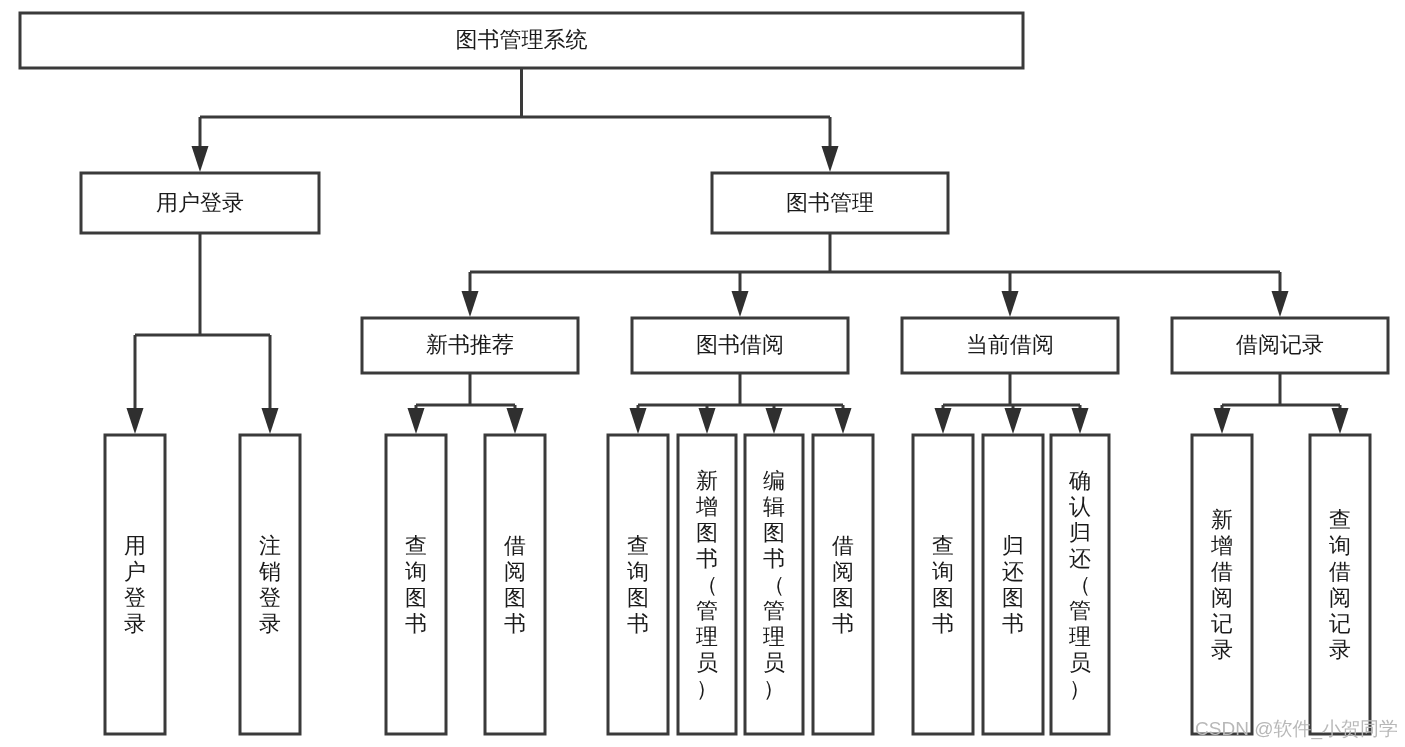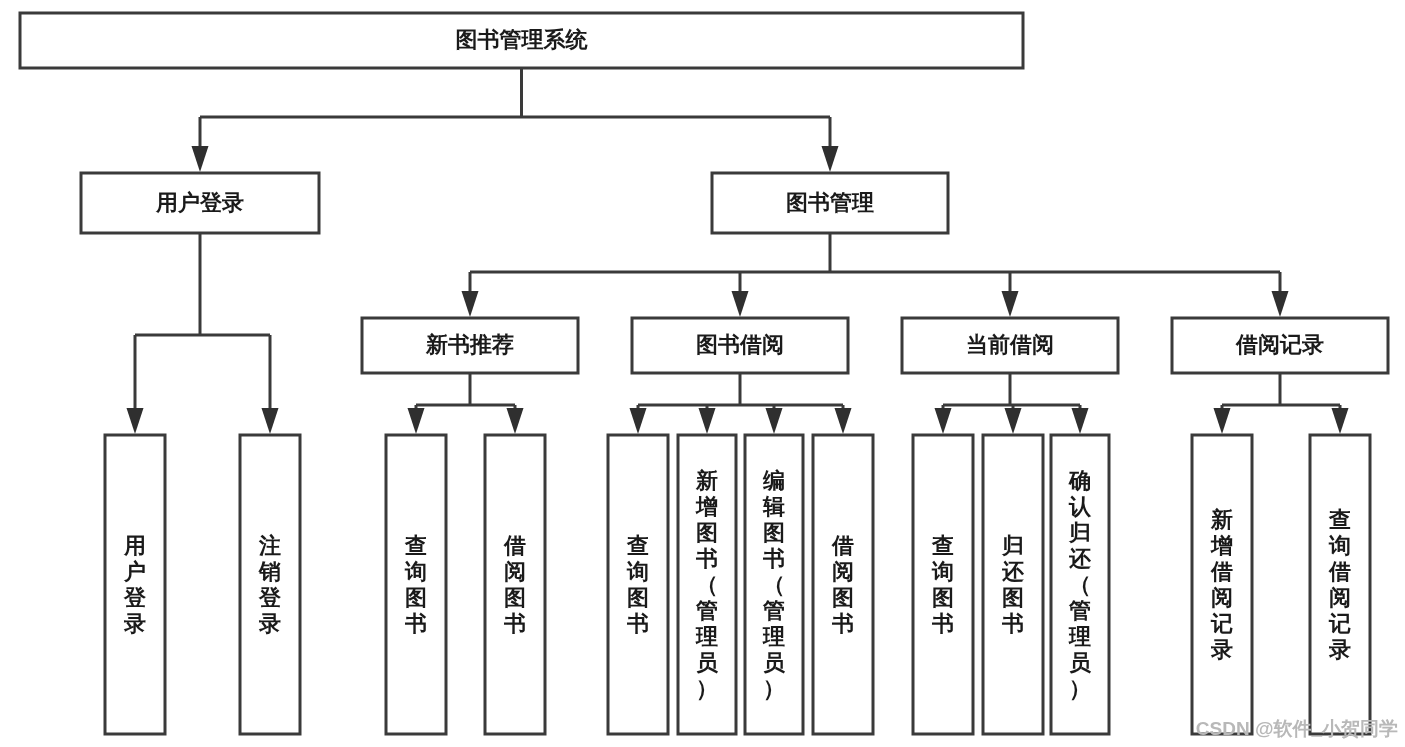--- a/index.html
+++ b/index.html
@@ -10,21 +10,20 @@
   }
   body {
     font-family: "Liberation Sans", "DejaVu Sans", sans-serif;
   }
   #diagram-root {
     position: relative;
     width: 1400px;
     height: 747px;
     background: #ffffff;
     overflow: hidden;
-    font-weight: bold;
   }
   svg.diagram-canvas {
     position: absolute;
     top: 0;
     left: 0;
     width: 1405px;
     height: 747px;
     display: block;
   }
   .node-box {

